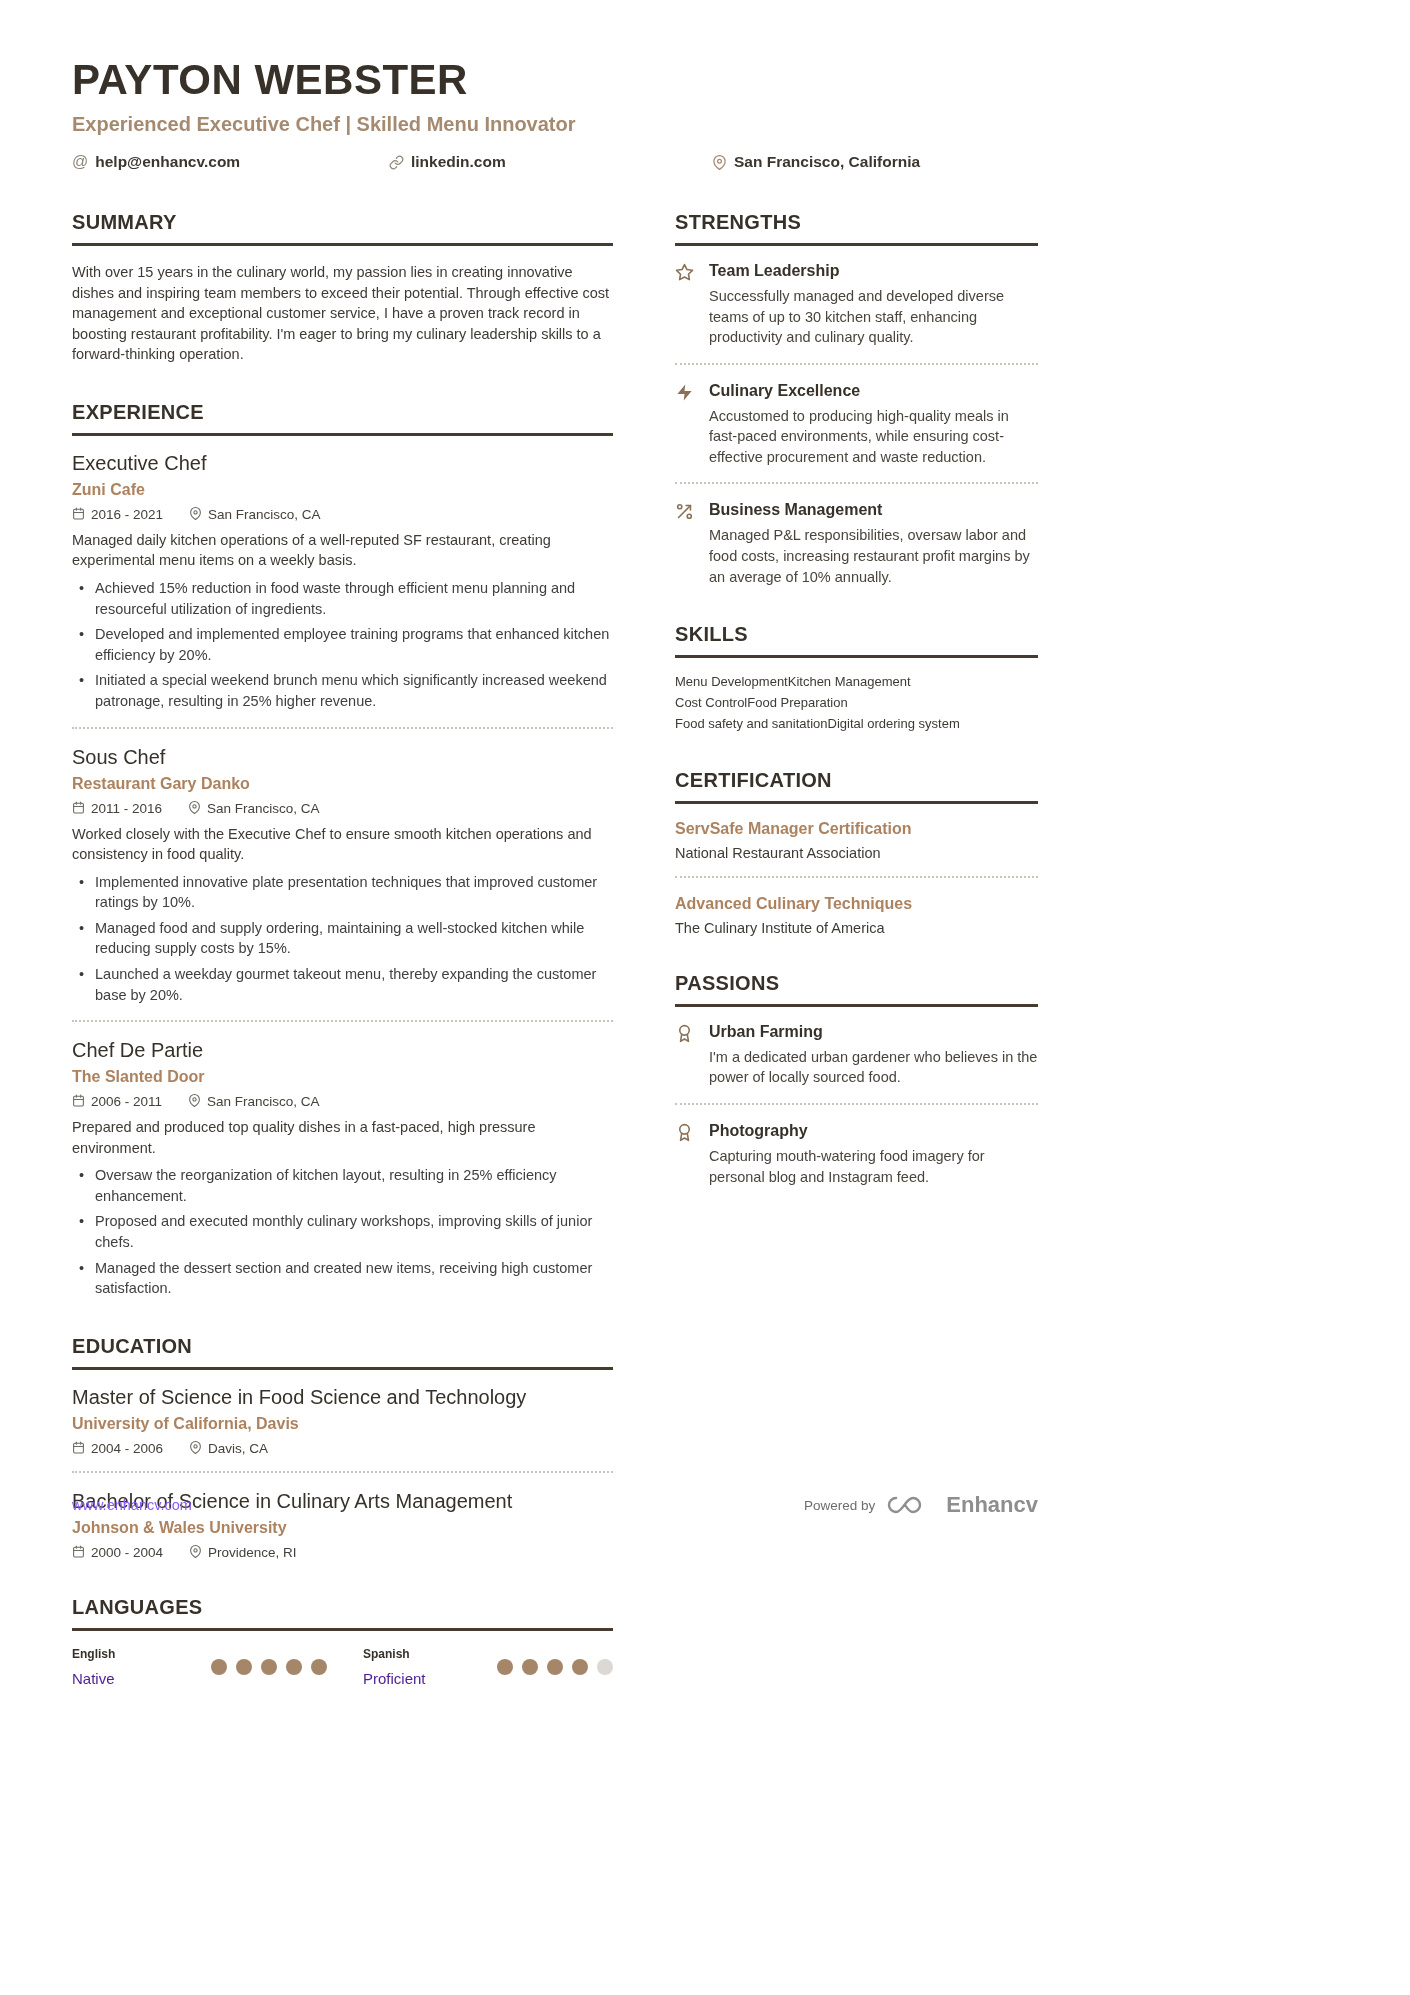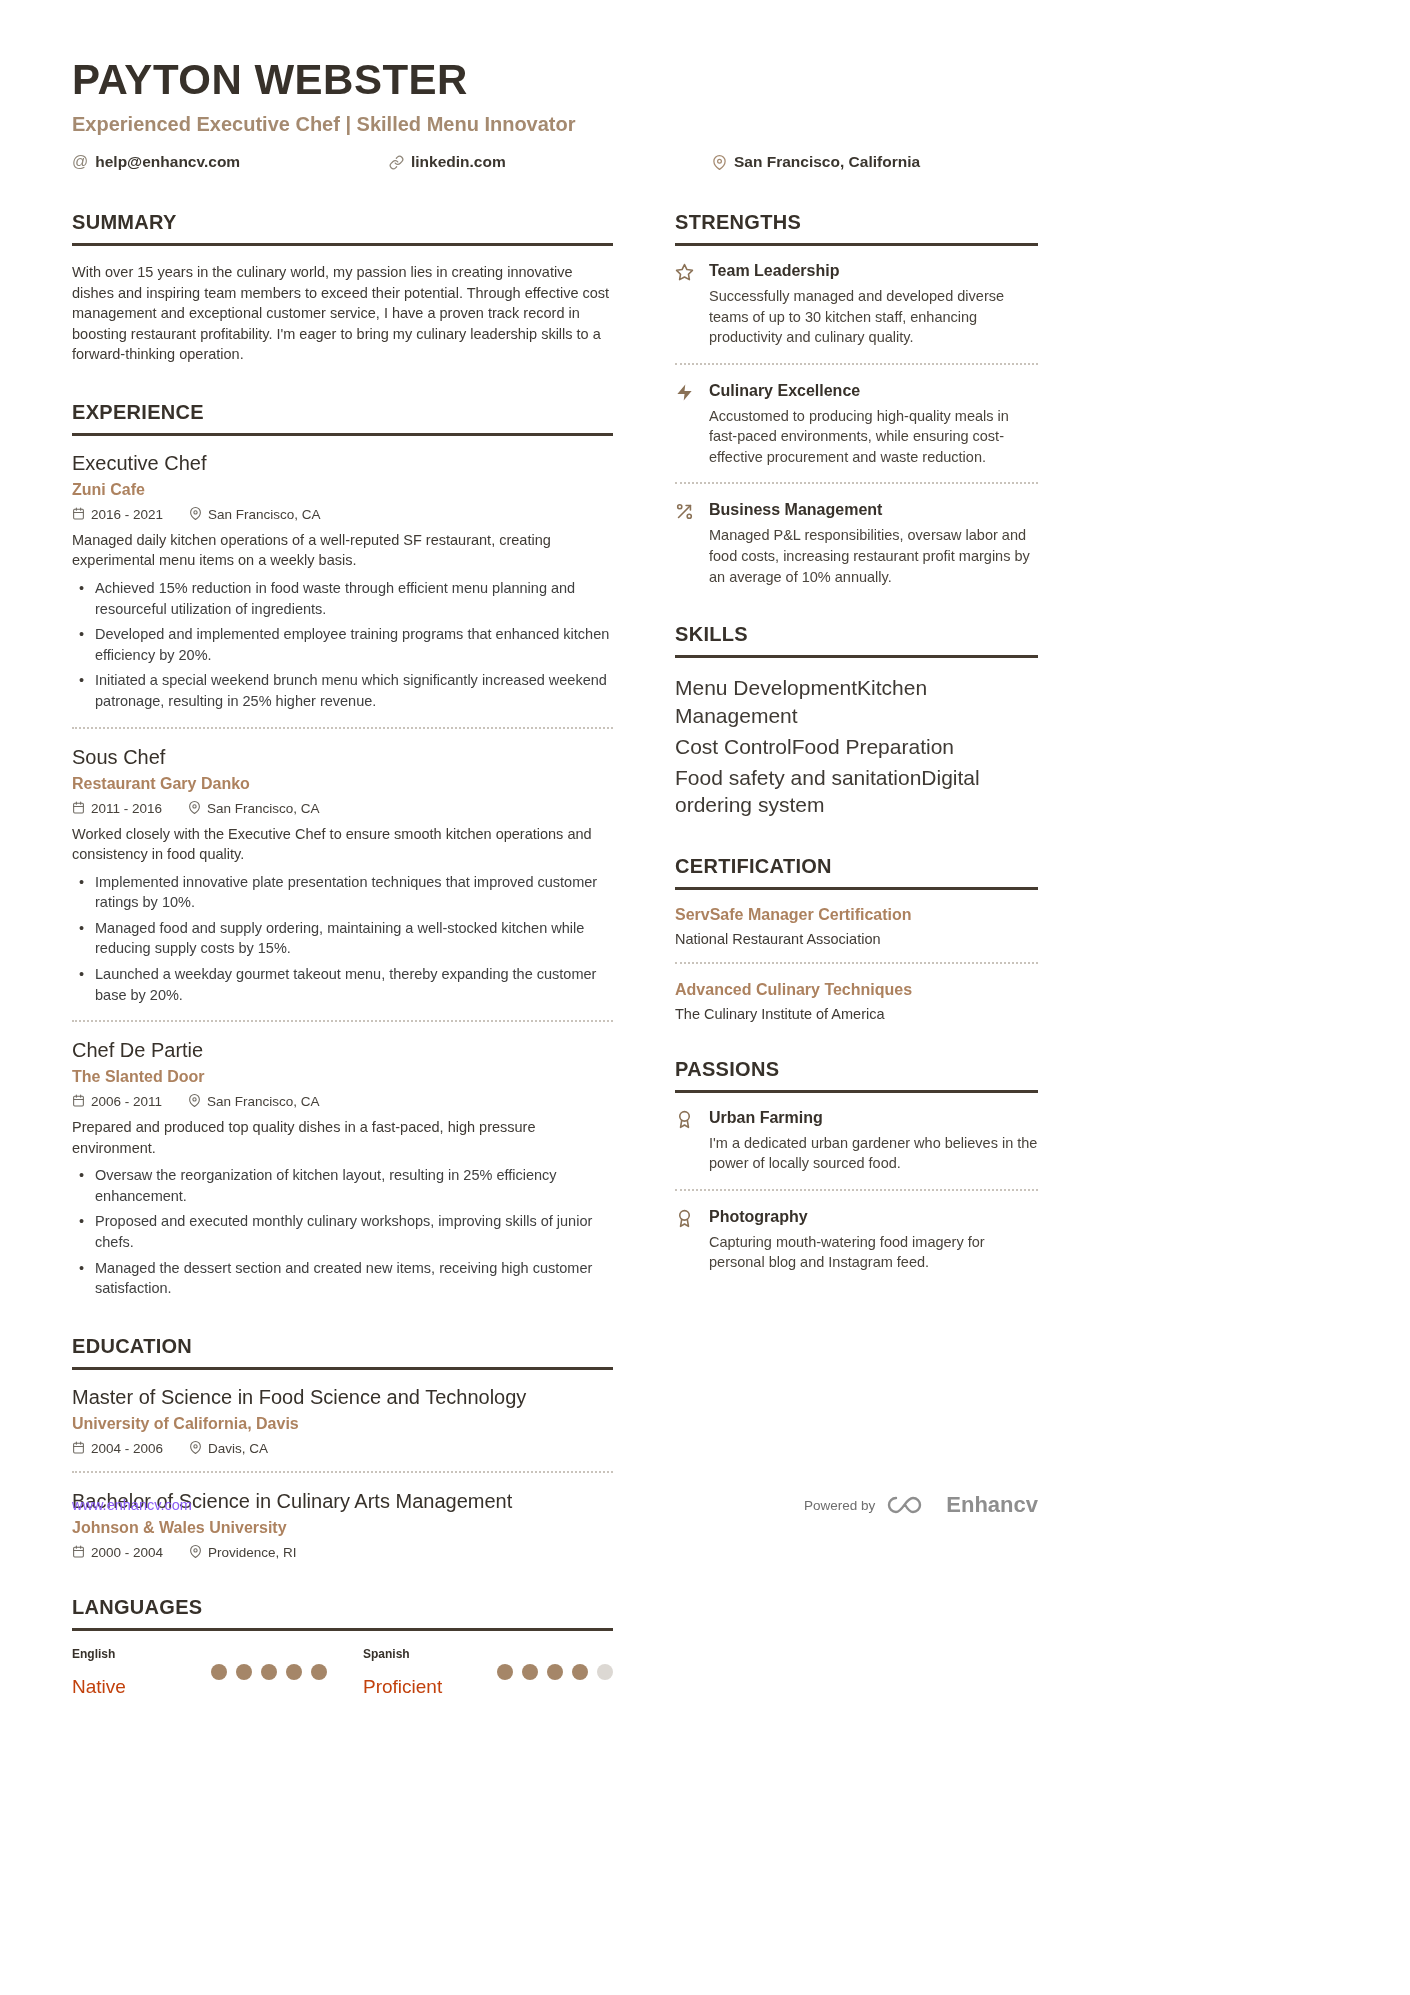--- a/index.html
+++ b/index.html
@@ -42,34 +42,34 @@
 
   
   .sideitem { display:flex; gap:12px; }
   .sideicon { flex:0 0 22px; padding-top:1px; color:#8a7156; }
   .sideicon .svgi { width:19px; height:19px; }
   .sideicon .fillico { fill:currentColor; stroke:none; }
   .sideitem h3 { font-size:16px; font-weight:700; color:#37312a; margin-bottom:6px; }
   .sideitem p { font-size:14.5px; line-height:1.42; color:#4a443c; }
 
   
-  .skill-row { font-size:21px; line-height:1.3; color:#3f3a34; margin-bottom:4px; }
+  .skill-row { font-size:13px; line-height:1.3; color:#3f3a34; margin-bottom:4px; }
   .skill { display:inline; }
 
   
   .cert-name { font-size:16px; font-weight:700; color:#ad825f; }
   .cert-issuer { font-size:14.5px; color:#3f3a34; margin-top:7px; }
 
   
   .langs { display:flex; }
   .lang { display:flex; align-items:center; justify-content:space-between; }
   .lang:first-child { width:291px; padding-right:36px; }
   .lang:last-child { flex:1; }
   .lang-name { font-size:12px; font-weight:700; color:#37312a; }
-  .lang-level { font-size:19px; color:#c2410c; margin-top:15px; }
+  .lang-level { font-size:15px; color:#4c1d95; margin-top:9px; }
   .dotrow { display:flex; gap:9px; }
   .dot { width:16px; height:16px; border-radius:50%; background:#dcd8d3; }
   .dot.filled { background:#a58668; }
 
   
   .footer { position:absolute; left:72px; top:1492px; width:966px;
             display:flex; justify-content:space-between; align-items:center; }
   .site { font-size:14.5px; color:#8b5cf6; text-decoration:none; }
   .powered { display:flex; align-items:center; gap:12px; }
   .pb { font-size:13.5px; color:#6d6d6d; }

